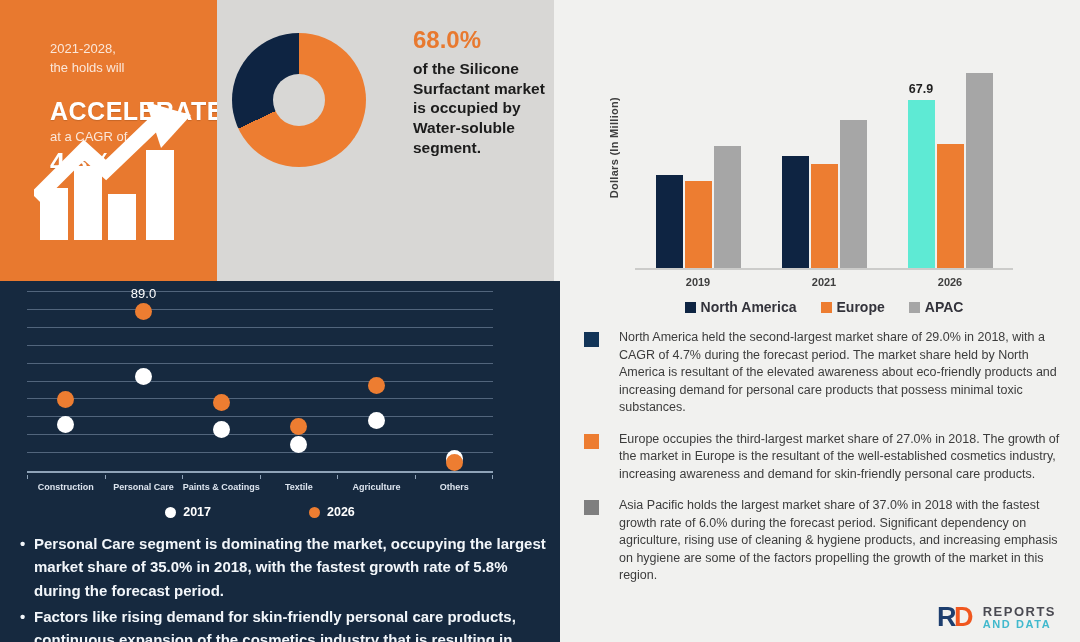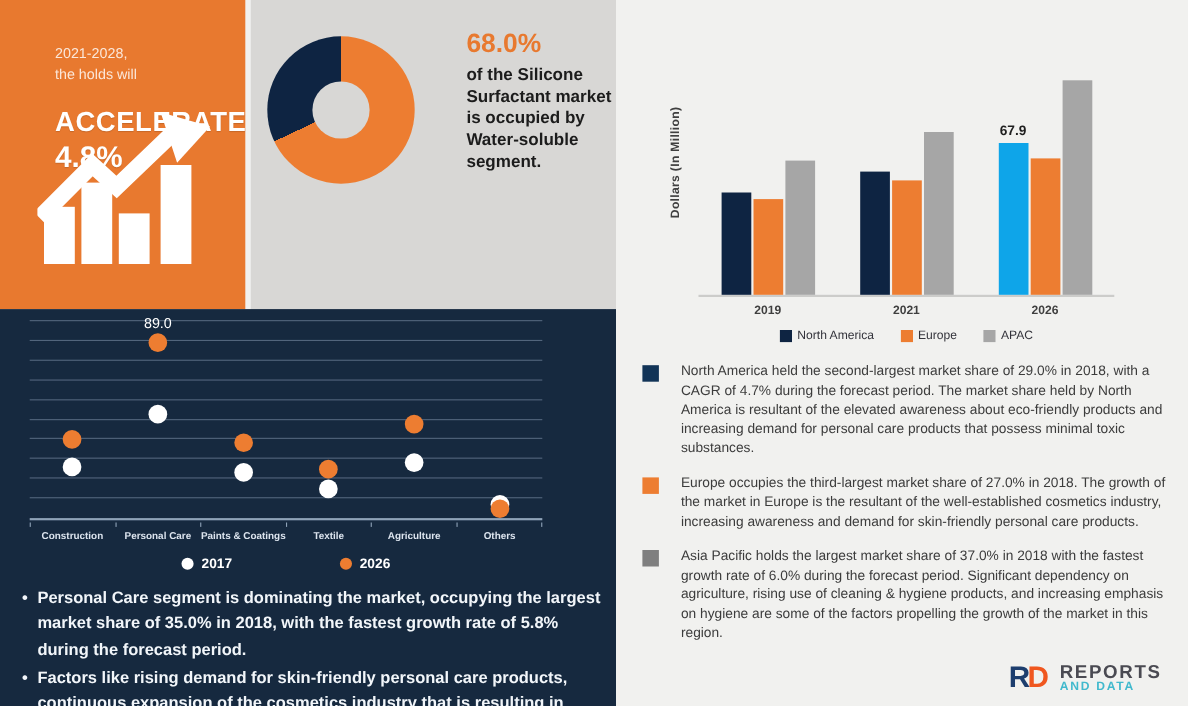--- a/index.html
+++ b/index.html
@@ -10,21 +10,21 @@
 
   
   .panel-orange{left:0;top:0;width:223px;height:281px;background:#E8792F}
   .op-text{position:absolute;left:50px;top:40px;color:#fff}
   .op-small{font-size:13px;color:rgba(255,255,255,.82);line-height:1.45}
   .op-head{font-size:25px;font-weight:bold;letter-spacing:.5px;margin:19px 0 2px;text-shadow:0 1px 1px rgba(0,0,0,.15)}
   .op-cagr{font-size:27px;font-weight:bold;margin-top:1px;text-shadow:0 1px 1px rgba(0,0,0,.15)}
   .growth-icon{position:absolute;left:34px;top:102px}
 
   
-  .panel-gray{left:228px;top:0;width:337px;height:335px;background:#D8D7D5}
+  .panel-gray{left:217px;top:0;width:337px;height:335px;background:#D8D7D5}
   .donut{position:absolute;left:15px;top:33px;width:134px;height:134px;border-radius:50%}
   .donut::after{content:"";position:absolute;left:50%;top:50%;width:52px;height:52px;border-radius:50%;background:#D8D7D5;transform:translate(-50%,-50%)}
   .stat{position:absolute;left:196px;top:26px;width:140px}
   .stat-pct{font-size:24px;font-weight:bold;color:#E8792F;margin-bottom:5px}
   .stat-line{font-size:15.5px;font-weight:bold;color:#1C1C1C;line-height:1.27}
   .seg-para{position:absolute;left:14px;top:181px;width:322px;font-size:12.5px;color:#3D3D3D;line-height:1.33}
 
   
   .panel-navy{left:0;top:281px;width:560px;height:361px;background:#16293F}
   .dot-plot{position:absolute;left:27px;top:13px;width:466px;height:179px;border-bottom:2px solid #8FA3B8}
@@ -51,39 +51,40 @@
   .ylabel{position:absolute;left:48px;top:97px;writing-mode:vertical-rl;transform:rotate(180deg);font-size:11px;font-weight:bold;color:#3F3F3F;letter-spacing:.3px}
   .bar-plot{position:absolute;left:75px;top:58px;width:378px;height:212px;border-bottom:2px solid #CCCCCA;display:flex;justify-content:space-around;align-items:flex-end}
   .bar-group{position:relative;height:100%;display:flex;align-items:flex-end}
   .bars{display:flex;align-items:flex-end;gap:2px}
   .bar{width:27px;position:relative}
   .bar-datalabel{position:absolute;bottom:100%;margin-bottom:4px;left:50%;transform:translateX(-50%);font-size:12.5px;font-weight:bold;color:#1F1F1F;white-space:nowrap}
   .bar-cat{position:absolute;top:100%;margin-top:8px;left:50%;transform:translateX(-50%);font-size:11px;font-weight:bold;color:#3F3F3F}
   .bar-legend{position:absolute;left:75px;top:299px;width:378px;display:flex;justify-content:center;gap:24px}
   .leg-item{display:flex;align-items:center;gap:5px}
   .leg-sq{width:11px;height:11px}
-  .leg-txt{font-size:11px;font-weight:normal;color:#33333B}
+  .leg-txt{font-size:14px;font-weight:bold;color:#33333B}
   .region-bullets{position:absolute;left:24px;top:329px;width:476px}
   .region-bullet{display:flex;margin-bottom:14px}
   .rb-sq{width:15px;height:15px;margin:3px 20px 0 0;flex:none}
   .sq-navy{background:#123457}.sq-orange{background:#ED7D31}.sq-gray{background:#7F7F7F}
   .rb-text{font-size:12.5px;color:#3C3C3C;line-height:1.4;width:450px}
   .logo{position:absolute;right:24px;bottom:11px;display:flex;align-items:center;gap:6px}
   .logo-text{line-height:1.05}
-  .logo-line1{font-size:17px;font-weight:bold;color:#4A4A52;letter-spacing:1.5px}
+  .logo-line1{font-size:13px;font-weight:bold;color:#4A4A52;letter-spacing:1.5px}
   .logo-line2{font-size:11px;font-weight:bold;color:#41B9CD;letter-spacing:1.6px}
 </style>
 </head>
 <body>
 
 <section class="panel-orange">
   <div class="op-text">
     <div class="op-small">2021-2028,</div>
     <div class="op-small">the holds will</div>
     <div class="op-head">ACCELERATE</div>
+    <div class="op-small">at a CAGR of</div>
     <div class="op-cagr">4.8%</div>
   </div>
   <svg class="growth-icon" width="158" height="138" viewBox="0 0 158 138">
     <g fill="#FFFFFF">
       <rect x="6" y="86" width="28" height="52"></rect>
       <rect x="40" y="64" width="28" height="74"></rect>
       <rect x="74" y="92" width="28" height="46"></rect>
       <rect x="112" y="48" width="28" height="90"></rect>
     </g>
     <polyline points="2,96 50,48 72,68 122,20" fill="none" stroke="#FFFFFF" stroke-width="15"></polyline>
@@ -189,21 +190,21 @@
       <div class="bar-group">
         <div class="bars">
           <div class="bar" style="height: 112px; background: rgb(14, 36, 66);"></div>
           <div class="bar" style="height: 104px; background: rgb(237, 125, 49);"></div>
           <div class="bar" style="height: 148px; background: rgb(166, 166, 166);"></div>
         </div>
         <div class="bar-cat">2021</div>
       </div>
       <div class="bar-group">
         <div class="bars">
-          <div class="bar" style="height: 138px; background: #0ea5e9;">
+          <div class="bar" style="height: 168px; background: #5eead4;">
             <span class="bar-datalabel">67.9</span>
           </div>
           <div class="bar" style="height: 124px; background: rgb(237, 125, 49);"></div>
           <div class="bar" style="height: 195px; background: rgb(166, 166, 166);"></div>
         </div>
         <div class="bar-cat">2026</div>
       </div>
     </div>
   <div class="bar-legend">
       <span class="leg-item">

